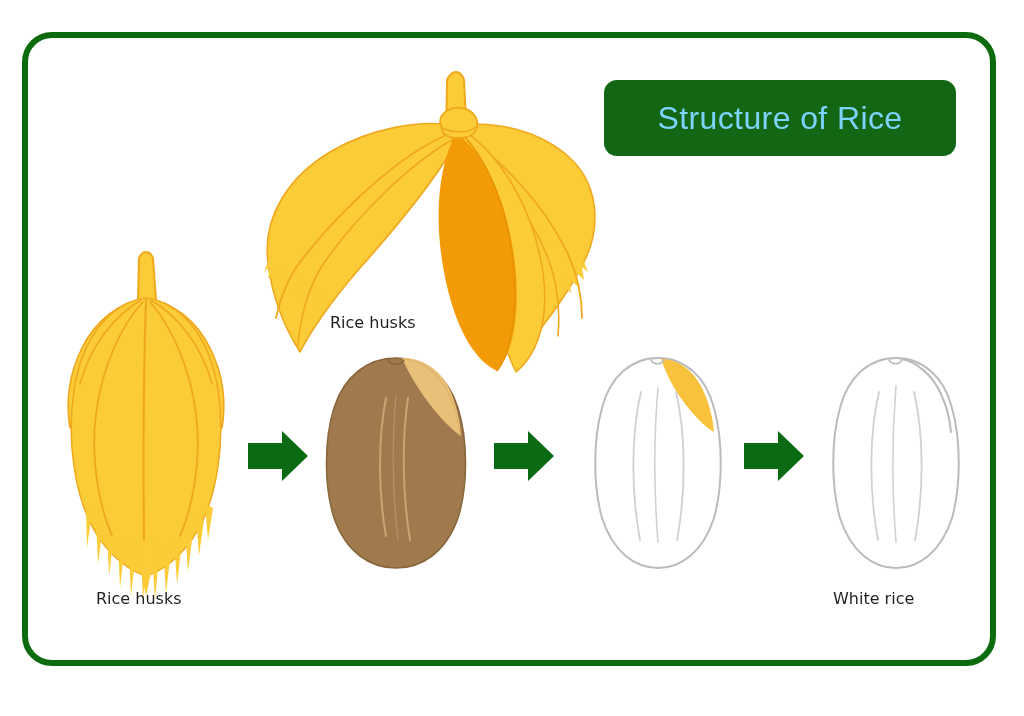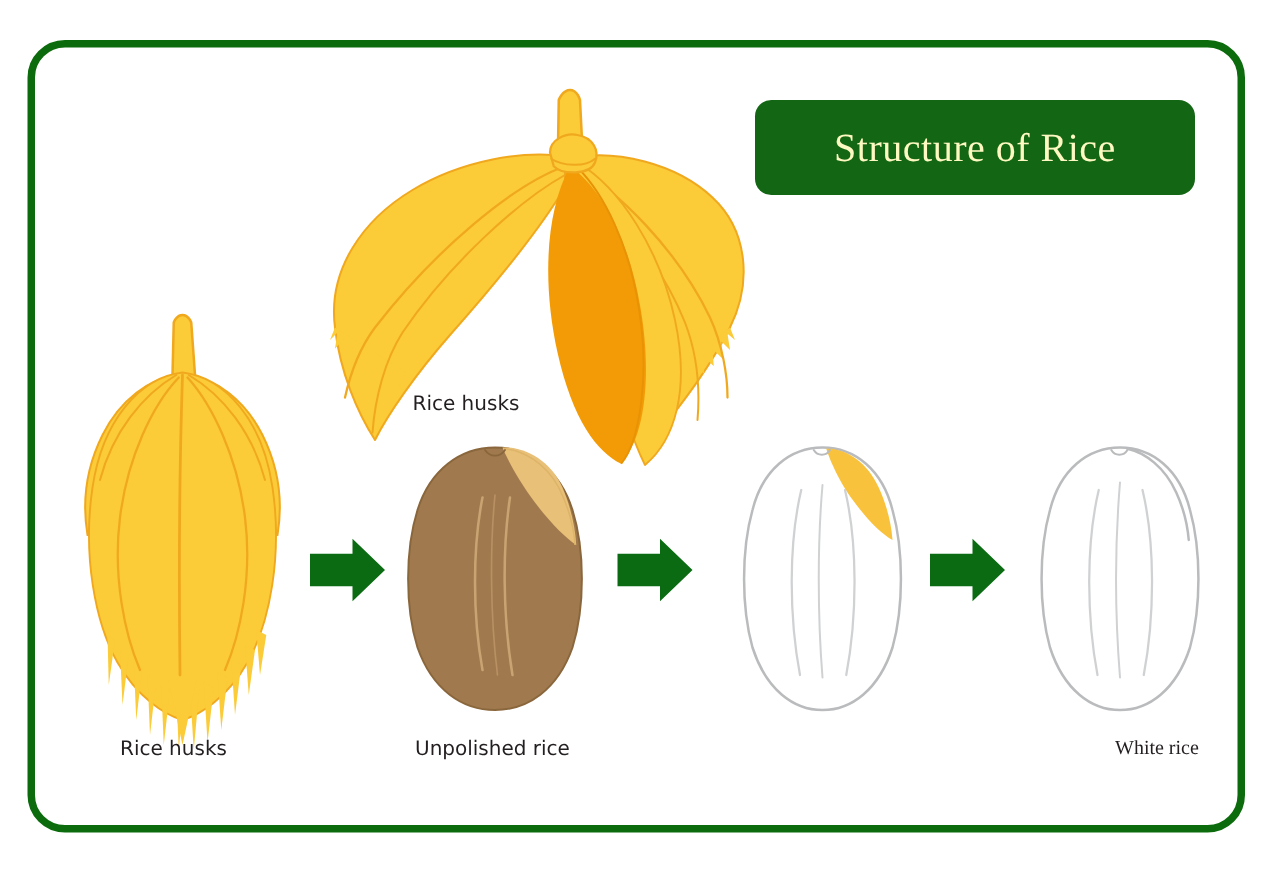--- a/index.html
+++ b/index.html
@@ -37,26 +37,26 @@
     top: 80px;
     width: 352px;
     height: 76px;
     background: #136613;
     border-radius: 13px;
     display: flex;
     align-items: center;
     justify-content: center;
   }
   #title-text {
-    color: #fef9c3;
+    color: #7dd3fc;
     font-size: 32px;
     font-weight: 400;
     letter-spacing: 0.4px;
     white-space: nowrap;
-    font-family: Liberation Serif, serif;
+    font-family: Liberation Sans, sans-serif;
   }
   
   #art {
     position: absolute;
     left: 0;
     top: 0;
     width: 1024px;
     height: 716px;
     pointer-events: none;
   }
@@ -66,21 +66,21 @@
     color: #231F20;
     font-size: 16px;
     line-height: 26px;
     white-space: pre-line;
     font-family: "DejaVu Sans", "Liberation Sans", sans-serif;
   }
   #cap-husks-top   { left: 330px; top: 310px; }
   #cap-husks-btm   { left:  96px; top: 586px; }
   #cap-unpolished  { left: 332px; top: 586px; }
   #cap-bran        { left: 536px; top: 586px; }
-  #cap-white       { left: 892px; top: 586px; font-family: Liberation Serif, serif; }
+  #cap-white       { left: 833px; top: 586px; }
 </style>
 </head>
 <body>
 
 <div id="canvas">
 
   <div id="frame"></div>
 
   <svg id="art" viewBox="0 0 1024 716">
 
@@ -270,18 +270,17 @@
   </svg>
 
   <div id="title-box">
     <span id="title-text">Structure of Rice</span>
   </div>
 
   <div class="caption" id="cap-husks-top">Rice husks</div>
 
   <div class="caption" id="cap-husks-btm">Rice husks</div>
 
-  <div class="caption" id="cap-unpolished">Unpolished rice</div>
 
 
   <div class="caption" id="cap-white">White rice</div>
 
 </div>
 
 </body></html>

